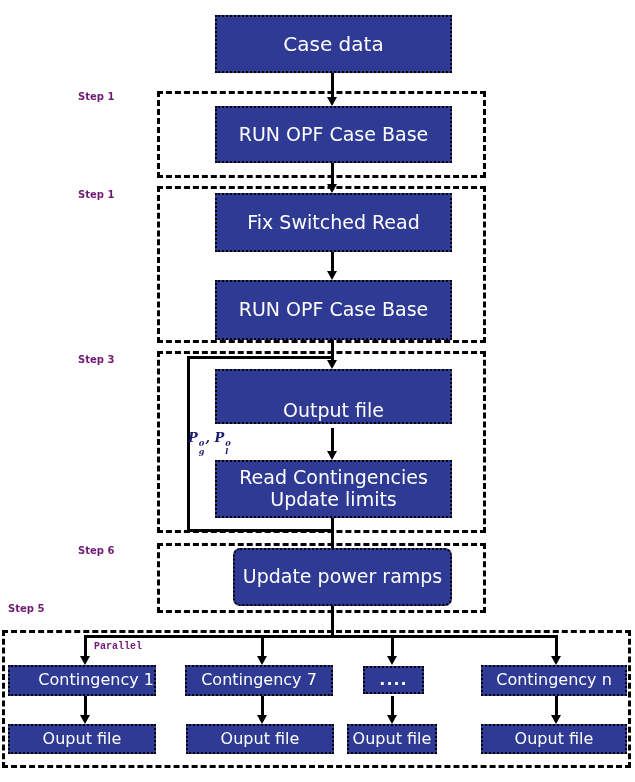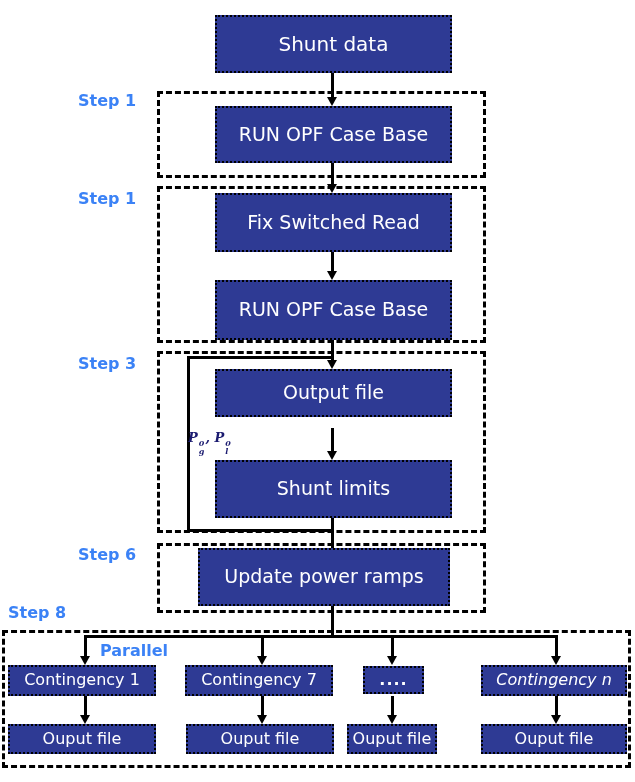--- a/index.html
+++ b/index.html
@@ -27,23 +27,23 @@
     flex-direction: column;
     align-items: center;
     justify-content: center;
     text-align: center;
     font-size: 19px;
     line-height: 1.15;
   }
   .box.small { font-size: 16px; }
   .steplabel {
     position: absolute;
-    color: #3b82f6;
+    color: #701a75;
     font-weight: bold;
-    font-size: 16px;
+    font-size: 10px;
   }
   .vline, .hline { position: absolute; background: #000; }
   .ah {
     position: absolute;
     width: 0; height: 0;
     border-left: 5px solid transparent;
     border-right: 5px solid transparent;
     border-top: 9px solid #000;
   }
   .looplabel {
@@ -75,22 +75,22 @@
   <div class="step" style="left:157px; top:91px; width:329px; height:87px;"></div>
   <div class="step" style="left:157px; top:186px; width:329px; height:157px;"></div>
   <div class="step" style="left:157px; top:351px; width:329px; height:182px;"></div>
   <div class="step" style="left:157px; top:543px; width:329px; height:70px;"></div>
   <div class="step" style="left:2px; top:630px; width:629px; height:138px;"></div>
 
   <div class="steplabel" style="left:78px; top:91px;">Step 1</div>
   <div class="steplabel" style="left:78px; top:189px;">Step 1</div>
   <div class="steplabel" style="left:78px; top:354px;">Step 3</div>
   <div class="steplabel" style="left:78px; top:545px;">Step 6</div>
-  <div class="steplabel" style="left:8px; top:603px;">Step 8</div>
-  <div class="steplabel" style="left:100px; top:641px;">Parallel</div>
+  <div class="steplabel" style="left:8px; top:603px;">Step 5</div>
+  <div class="steplabel" style="left:94px; top:641px;font-family:Liberation Mono, monospace;">Parallel</div>
 
   <div class="vline" style="left:187px; top:356px; width:3px; height:176px;"></div>
   <div class="hline" style="left:187px; top:356px; width:147px; height:3px;"></div>
   <div class="hline" style="left:187px; top:529px; width:147px; height:3px;"></div>
 
   <div class="looplabel">
     <span>P</span><span class="stack">
         <span>0</span>
         <span>g</span>
       </span><span>,</span>
@@ -132,57 +132,58 @@
   <div class="vline" style="left:84px; top:696px; width:3px; height:20px;"></div>
   <div class="ah" style="left:80px; top:715px;"></div>
   <div class="vline" style="left:261px; top:696px; width:3px; height:20px;"></div>
   <div class="ah" style="left:257px; top:715px;"></div>
   <div class="vline" style="left:391px; top:696px; width:3px; height:20px;"></div>
   <div class="ah" style="left:387px; top:715px;"></div>
   <div class="vline" style="left:555px; top:696px; width:3px; height:20px;"></div>
   <div class="ah" style="left:551px; top:715px;"></div>
 
   <div class="box" style="left:215px; top:15px; width:237px; height:58px; font-size:20px;">
-    <span>Shunt data</span>
+    <span>Case data</span>
   </div>
 
   <div class="box" style="left:215px; top:106px; width:237px; height:57px;">
     <span>RUN OPF Case Base</span>
   </div>
 
   <div class="box" style="left:215px; top:193px; width:237px; height:59px;">
     <span>Fix Switched Read</span>
   </div>
 
   <div class="box" style="left:215px; top:280px; width:237px; height:60px;">
     <span>RUN OPF Case Base</span>
   </div>
 
-  <div class="box" style="left:215px; top:369px; width:237px; height:48px;">
+  <div class="box" style="left:215px; top:369px; width:237px; height:55px;justify-content:flex-end;">
     <span>Output file</span>
   </div>
 
   <div class="box" style="left:215px; top:460px; width:237px; height:58px;">
-    <span>Shunt limits</span>
+    <span>Read Contingencies</span>
+    <span>Update limits</span>
   </div>
 
-  <div class="box" style="left:198px; top:548px; width:252px; height:58px;">
+  <div class="box" style="left:233px; top:548px; width:219px; height:58px;border-radius:7px;">
     <span>Update power ramps</span>
   </div>
 
-  <div class="box small" style="left:8px; top:665px; width:148px; height:31px;">
+  <div class="box small" style="left:8px; top:665px; width:148px; height:31px;align-items:flex-end;">
     <span>Contingency 1</span>
   </div>
   <div class="box small" style="left:185px; top:665px; width:148px; height:31px;">
     <span>Contingency 7</span>
   </div>
   <div class="box small dotsbox" style="left:363px; top:666px; width:61px; height:28px;">
     <span>....</span>
   </div>
-  <div class="box small" style="left:481px; top:665px; width:146px; height:31px;font-style:italic;">
+  <div class="box small" style="left:481px; top:665px; width:146px; height:31px;">
     <span>Contingency n</span>
   </div>
 
   <div class="box small" style="left:8px; top:724px; width:148px; height:30px;">
     <span>Ouput file</span>
   </div>
   <div class="box small" style="left:186px; top:724px; width:148px; height:30px;">
     <span>Ouput file</span>
   </div>
   <div class="box small" style="left:347px; top:724px; width:90px; height:30px;">

